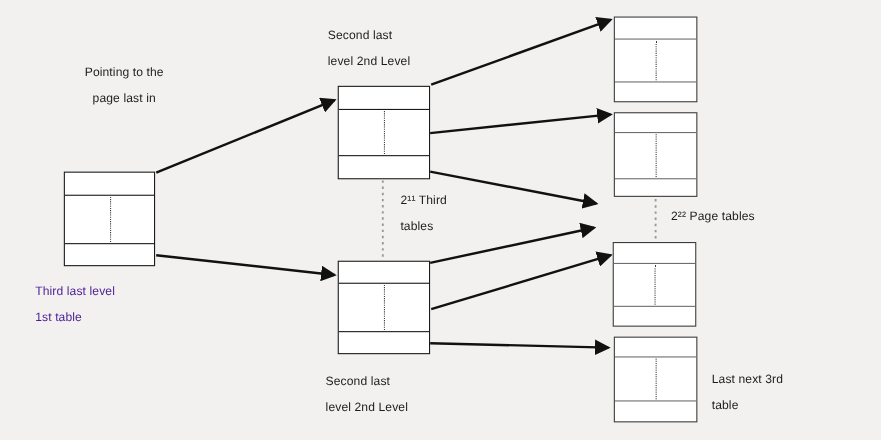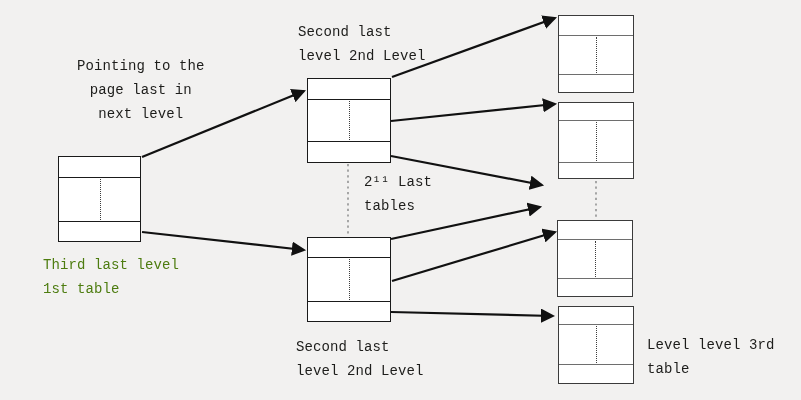--- a/index.html
+++ b/index.html
@@ -30,26 +30,25 @@
   .pt-dotline {
     position: absolute;
     left: 50%;
     top: 1px;
     bottom: 1px;
     width: 0;
     border-left: 1.7px dotted var(--dc);
   }
   .label {
     position: absolute;
-    font-size: 14px;
+    font-size: 11px;
     line-height: 24px;
     color: #1d1d1b;
     white-space: nowrap;
     letter-spacing: 0.1px;
-    font-family: Liberation Mono, monospace;
   }
 </style>
 </head>
 <body>
 
 <div class="stage" id="stage" style="width: 801px; height: 400px; background: rgb(242, 241, 240);">
     <svg width="801" height="400" viewBox="0 0 801 400" class="connector-layer">
       <defs>
         <marker id="ah" viewBox="0 0 10 10" refX="8.5" refY="5" markerWidth="6.5" markerHeight="6.5" orient="auto-start-reverse">
           <path d="M 0 0 L 10 5 L 0 10 z" fill="#111111"></path>
@@ -111,35 +110,37 @@
     <div class="pt" style="left: 558px; top: 306px; width: 76px; height: 78px; background: rgb(255, 255, 255); --bc: #3b3b3b; --ic: #6e6e6e; --dc: #3d3d3d;">
       <div class="pt-row pt-head" style="height: 18px;"></div>
       <div class="pt-mid">
         <div class="pt-dotline"></div>
       </div>
       <div class="pt-row pt-foot" style="height: 19px;"></div>
     </div>
     <div class="label" style="left: 77px; top: 54px; color: rgb(29, 29, 27); text-align: center;">
       <div>Pointing to the</div>
       <div>page last in</div>
-      <div>next level</div>
     </div>
     <div class="label" style="left: 298px; top: 20px; color: rgb(29, 29, 27);">
       <div>Second last</div>
       <div>level 2nd Level</div>
     </div>
     <div class="label" style="left: 364px; top: 170px; color: rgb(29, 29, 27);">
-      <div>2¹¹ Last</div>
+      <div>2¹¹ Third</div>
       <div>tables</div>
     </div>
-    <div class="label" style="left: 43px; top: 253px; color: #4d7c0f;">
+    <div class="label" style="left: 610px; top: 185px; color: rgb(29, 29, 27);">
+      <div>2²² Page tables</div>
+    </div>
+    <div class="label" style="left: 32px; top: 253px; color: #4c1d95;">
       <div>Third last level</div>
       <div>1st table</div>
     </div>
     <div class="label" style="left: 296px; top: 335px; color: rgb(29, 29, 27);">
       <div>Second last</div>
       <div>level 2nd Level</div>
     </div>
     <div class="label" style="left: 647px; top: 333px; color: rgb(29, 29, 27);">
-      <div>Level level 3rd</div>
+      <div>Last next 3rd</div>
       <div>table</div>
     </div>
   </div>
 
 </body></html>

